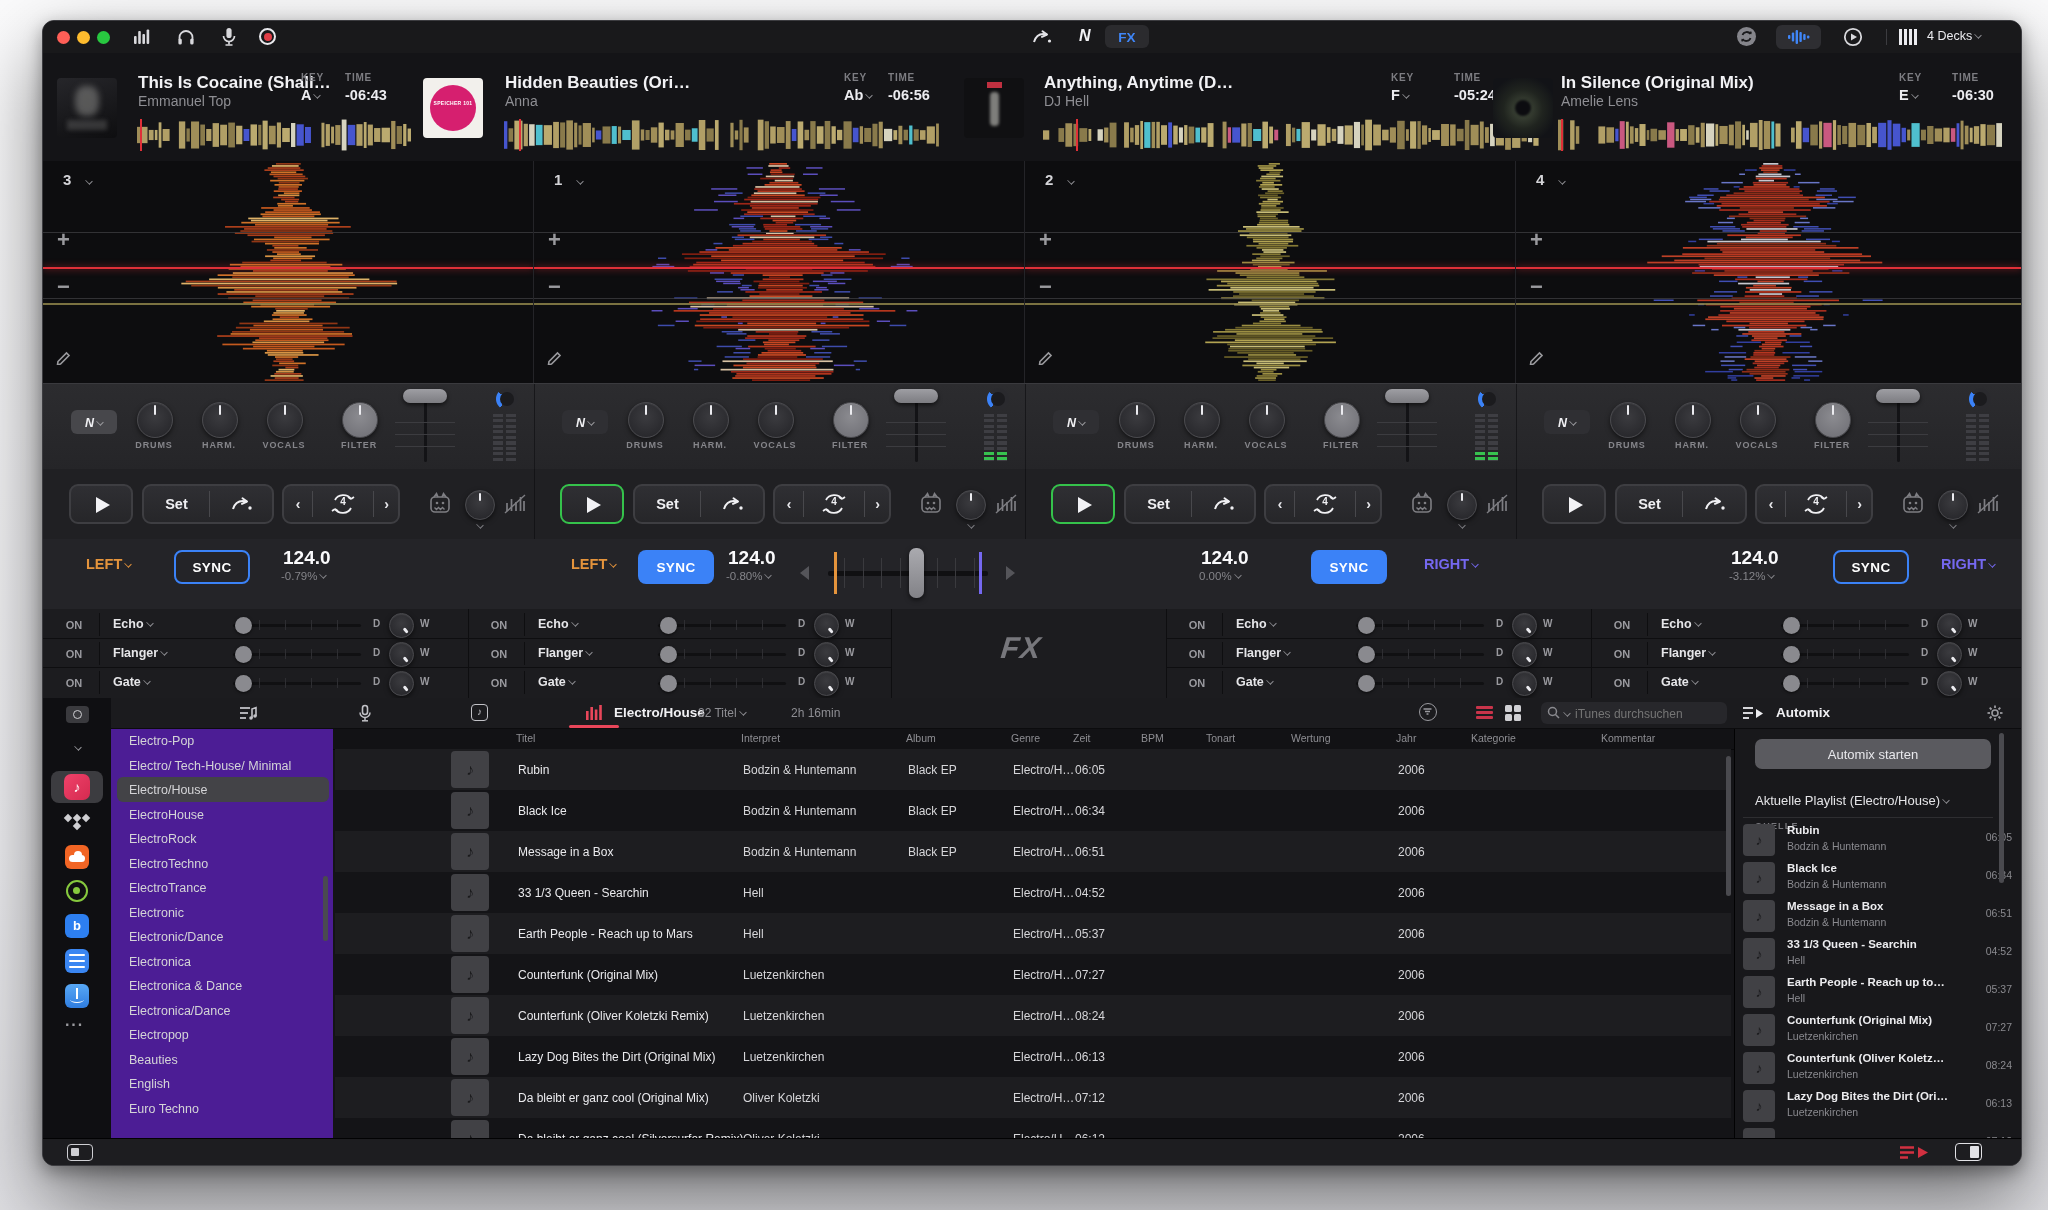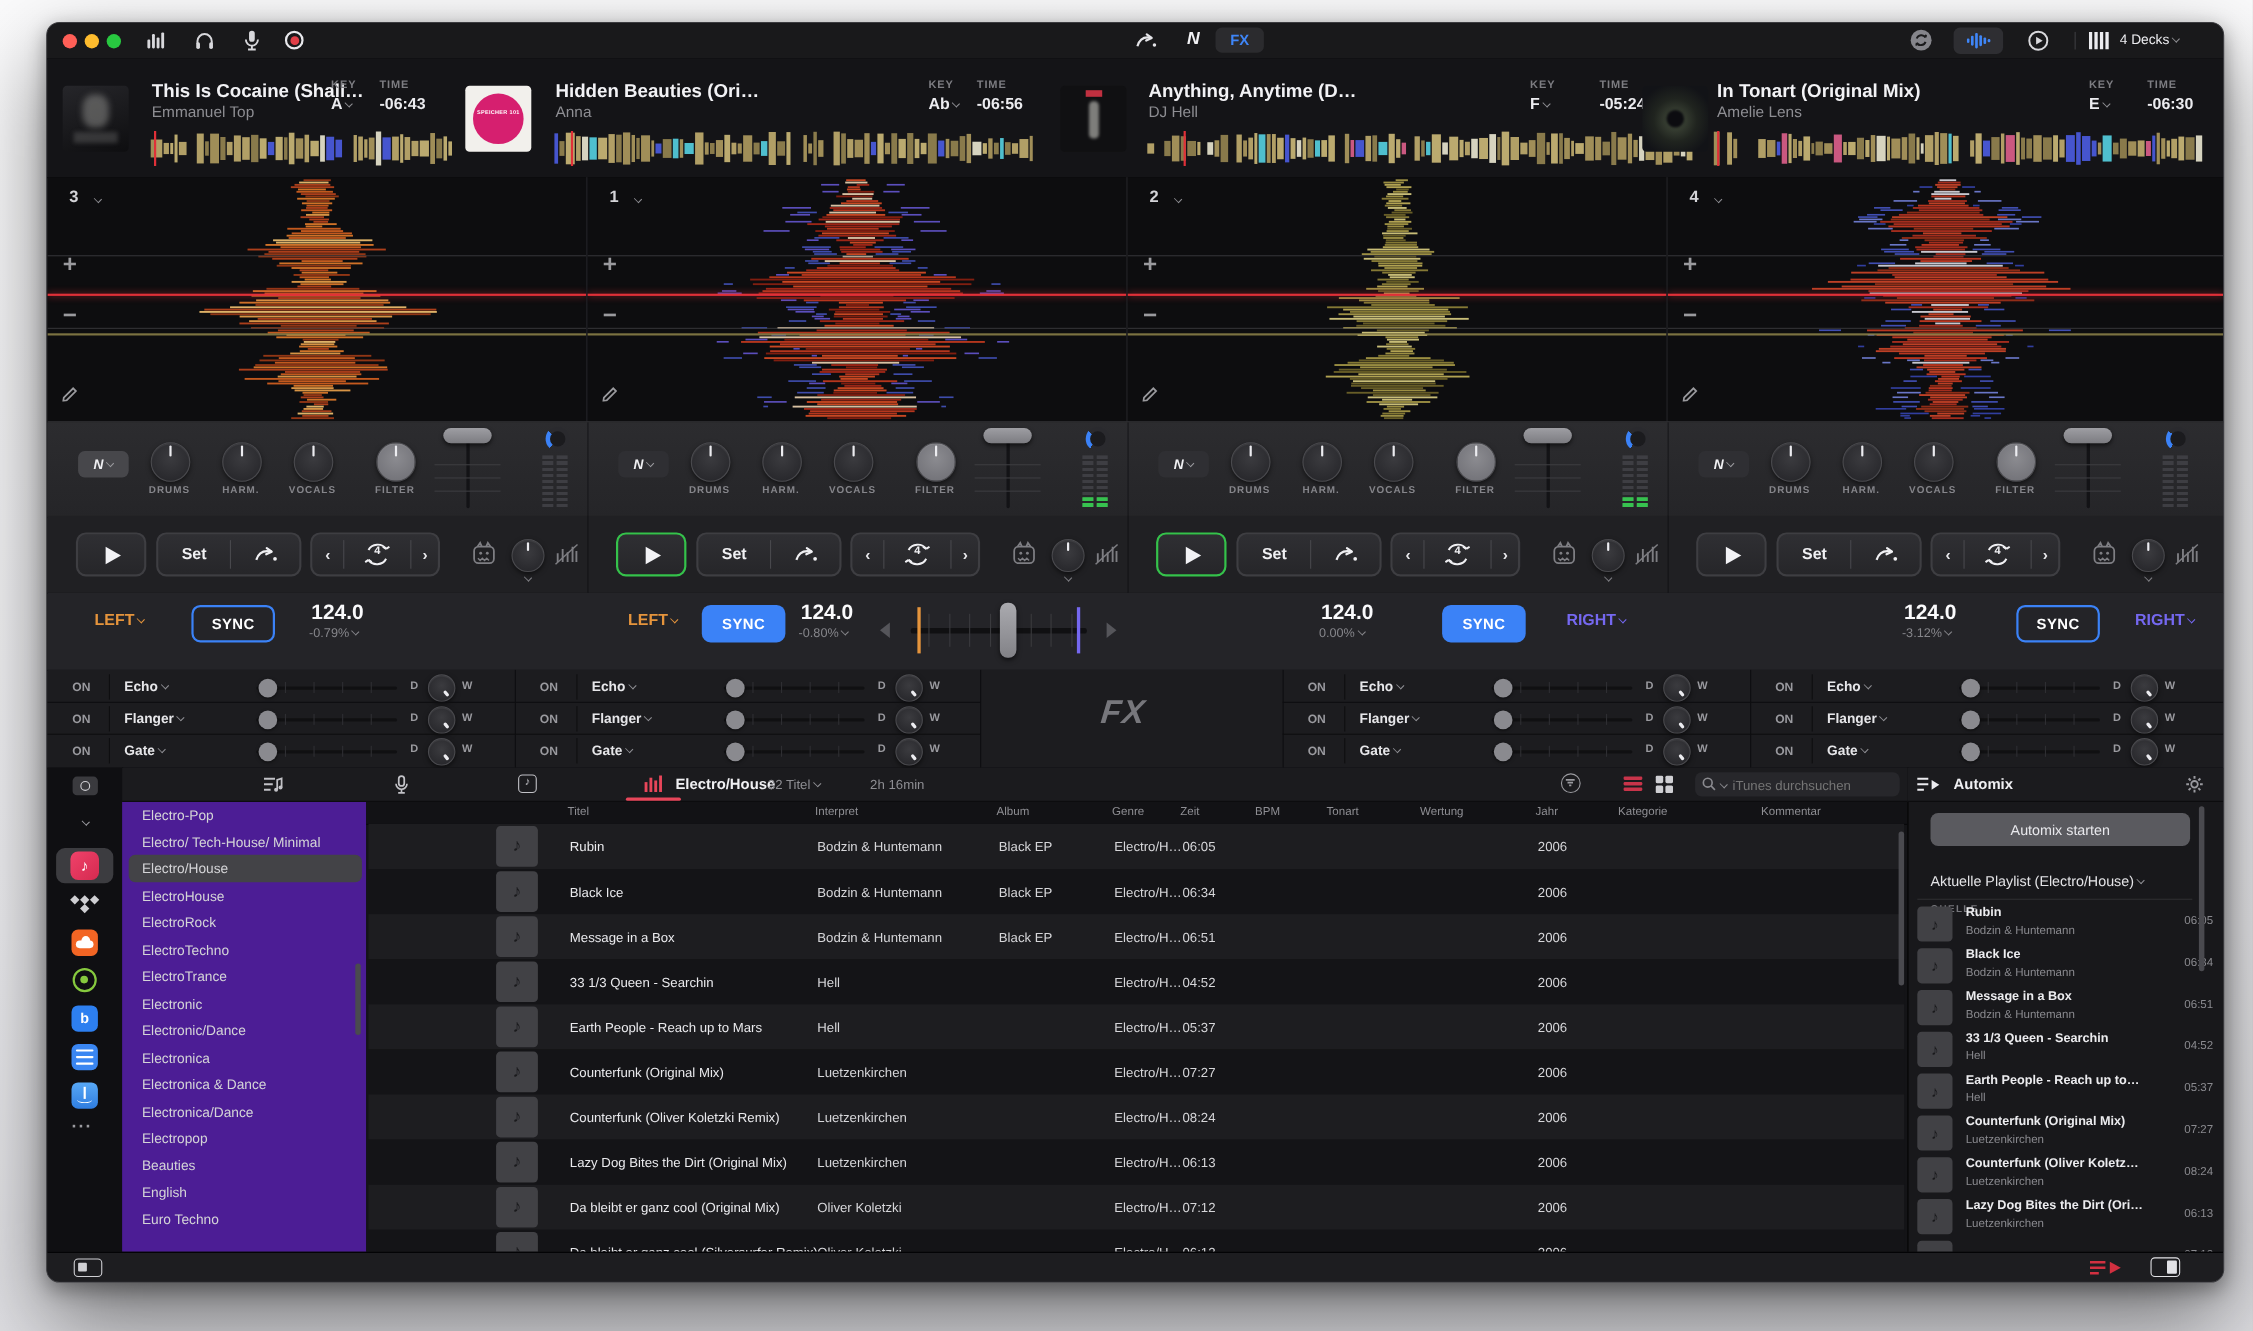--- a/index.html
+++ b/index.html
@@ -325,21 +325,21 @@
           <rect x="470.0976652345615" y="3.114956483244896" width="8.295328753534704" height="25.770087033510208" fill="#b9a76a" opacity="0.95"></rect>
           <rect x="479.59299398809617" y="9.561703631770797" width="5.247675429563969" height="12.876592736458406" fill="#a8955c" opacity="0.95"></rect>
           <rect x="486.0406694176601" y="8.794852158986032" width="4.104720978066325" height="14.410295682027936" fill="#e0ddc8" opacity="0.95"></rect>
           <rect x="491.34539039572644" y="5.2045089156599715" width="5.231858676299453" height="21.590982168680057" fill="#c4b274" opacity="0.95"></rect>
         </svg>
         <div class="abs" style="left: 34px; top: 0px; width: 2.2px; height: 32px; background: rgb(224, 48, 56);"></div>
       </div>
       <div class="abs" style="left: 1450px; top: 25px; width: 60px; height: 60px; border-radius: 4px; background: radial-gradient(circle at 50% 52%, rgb(71, 80, 63) 0%, rgb(32, 36, 31) 45%, rgb(18, 19, 23) 78%); overflow: hidden;">
         <div class="abs" style="left: 22px; top: 22px; width: 16px; height: 16px; border-radius: 50%; background: rgb(12, 12, 16); filter: blur(1px);"></div>
       </div>
-      <div class="abs" style="left: 1518px; top: 20px; font-size: 17px; font-weight: bold; color: rgb(242, 242, 245); white-space: nowrap;">In Tonart (Original Mix)</div>
+      <div class="abs" style="left: 1518px; top: 20px; font-size: 17px; font-weight: bold; color: rgb(242, 242, 245); white-space: nowrap;">In Silence (Original Mix)</div>
       <div class="abs" style="left: 1518px; top: 40px; font-size: 14px; color: rgb(142, 142, 147); white-space: nowrap;">Amelie Lens</div>
       <div class="abs lbl-sm" style="left: 1856px; top: 19px;">KEY</div>
       <div class="abs" style="left: 1856px; top: 34px; font-size: 14.5px; font-weight: 600; color: rgb(236, 236, 240);"><span>E</span><span class="ch sm" style="color: rgb(142, 142, 147);"></span></div>
       <div class="abs lbl-sm" style="left: 1909px; top: 19px;">TIME</div>
       <div class="abs" style="left: 1909px; top: 34px; font-size: 14.5px; font-weight: 600; color: rgb(236, 236, 240);">-06:30</div>
       <div class="abs" style="left: 1514px; top: 66px; width: 448px; height: 32px; overflow: hidden;">
         <svg width="448" height="32" class="abs" style="left: 0px; top: 0px;">
           <rect x="1" y="0.7004717704840004" width="5.283917679451406" height="30.599056459032" fill="#a8955c" opacity="0.95"></rect>
           <rect x="13.114130685850977" y="1.2880627987906337" width="4.434663230553269" height="29.423874402418733" fill="#b9a76a" opacity="0.95"></rect>
           <rect x="18.748793916404246" y="7.198381485650316" width="3.511533514596522" height="17.60323702869937" fill="#a8955c" opacity="0.95"></rect>

